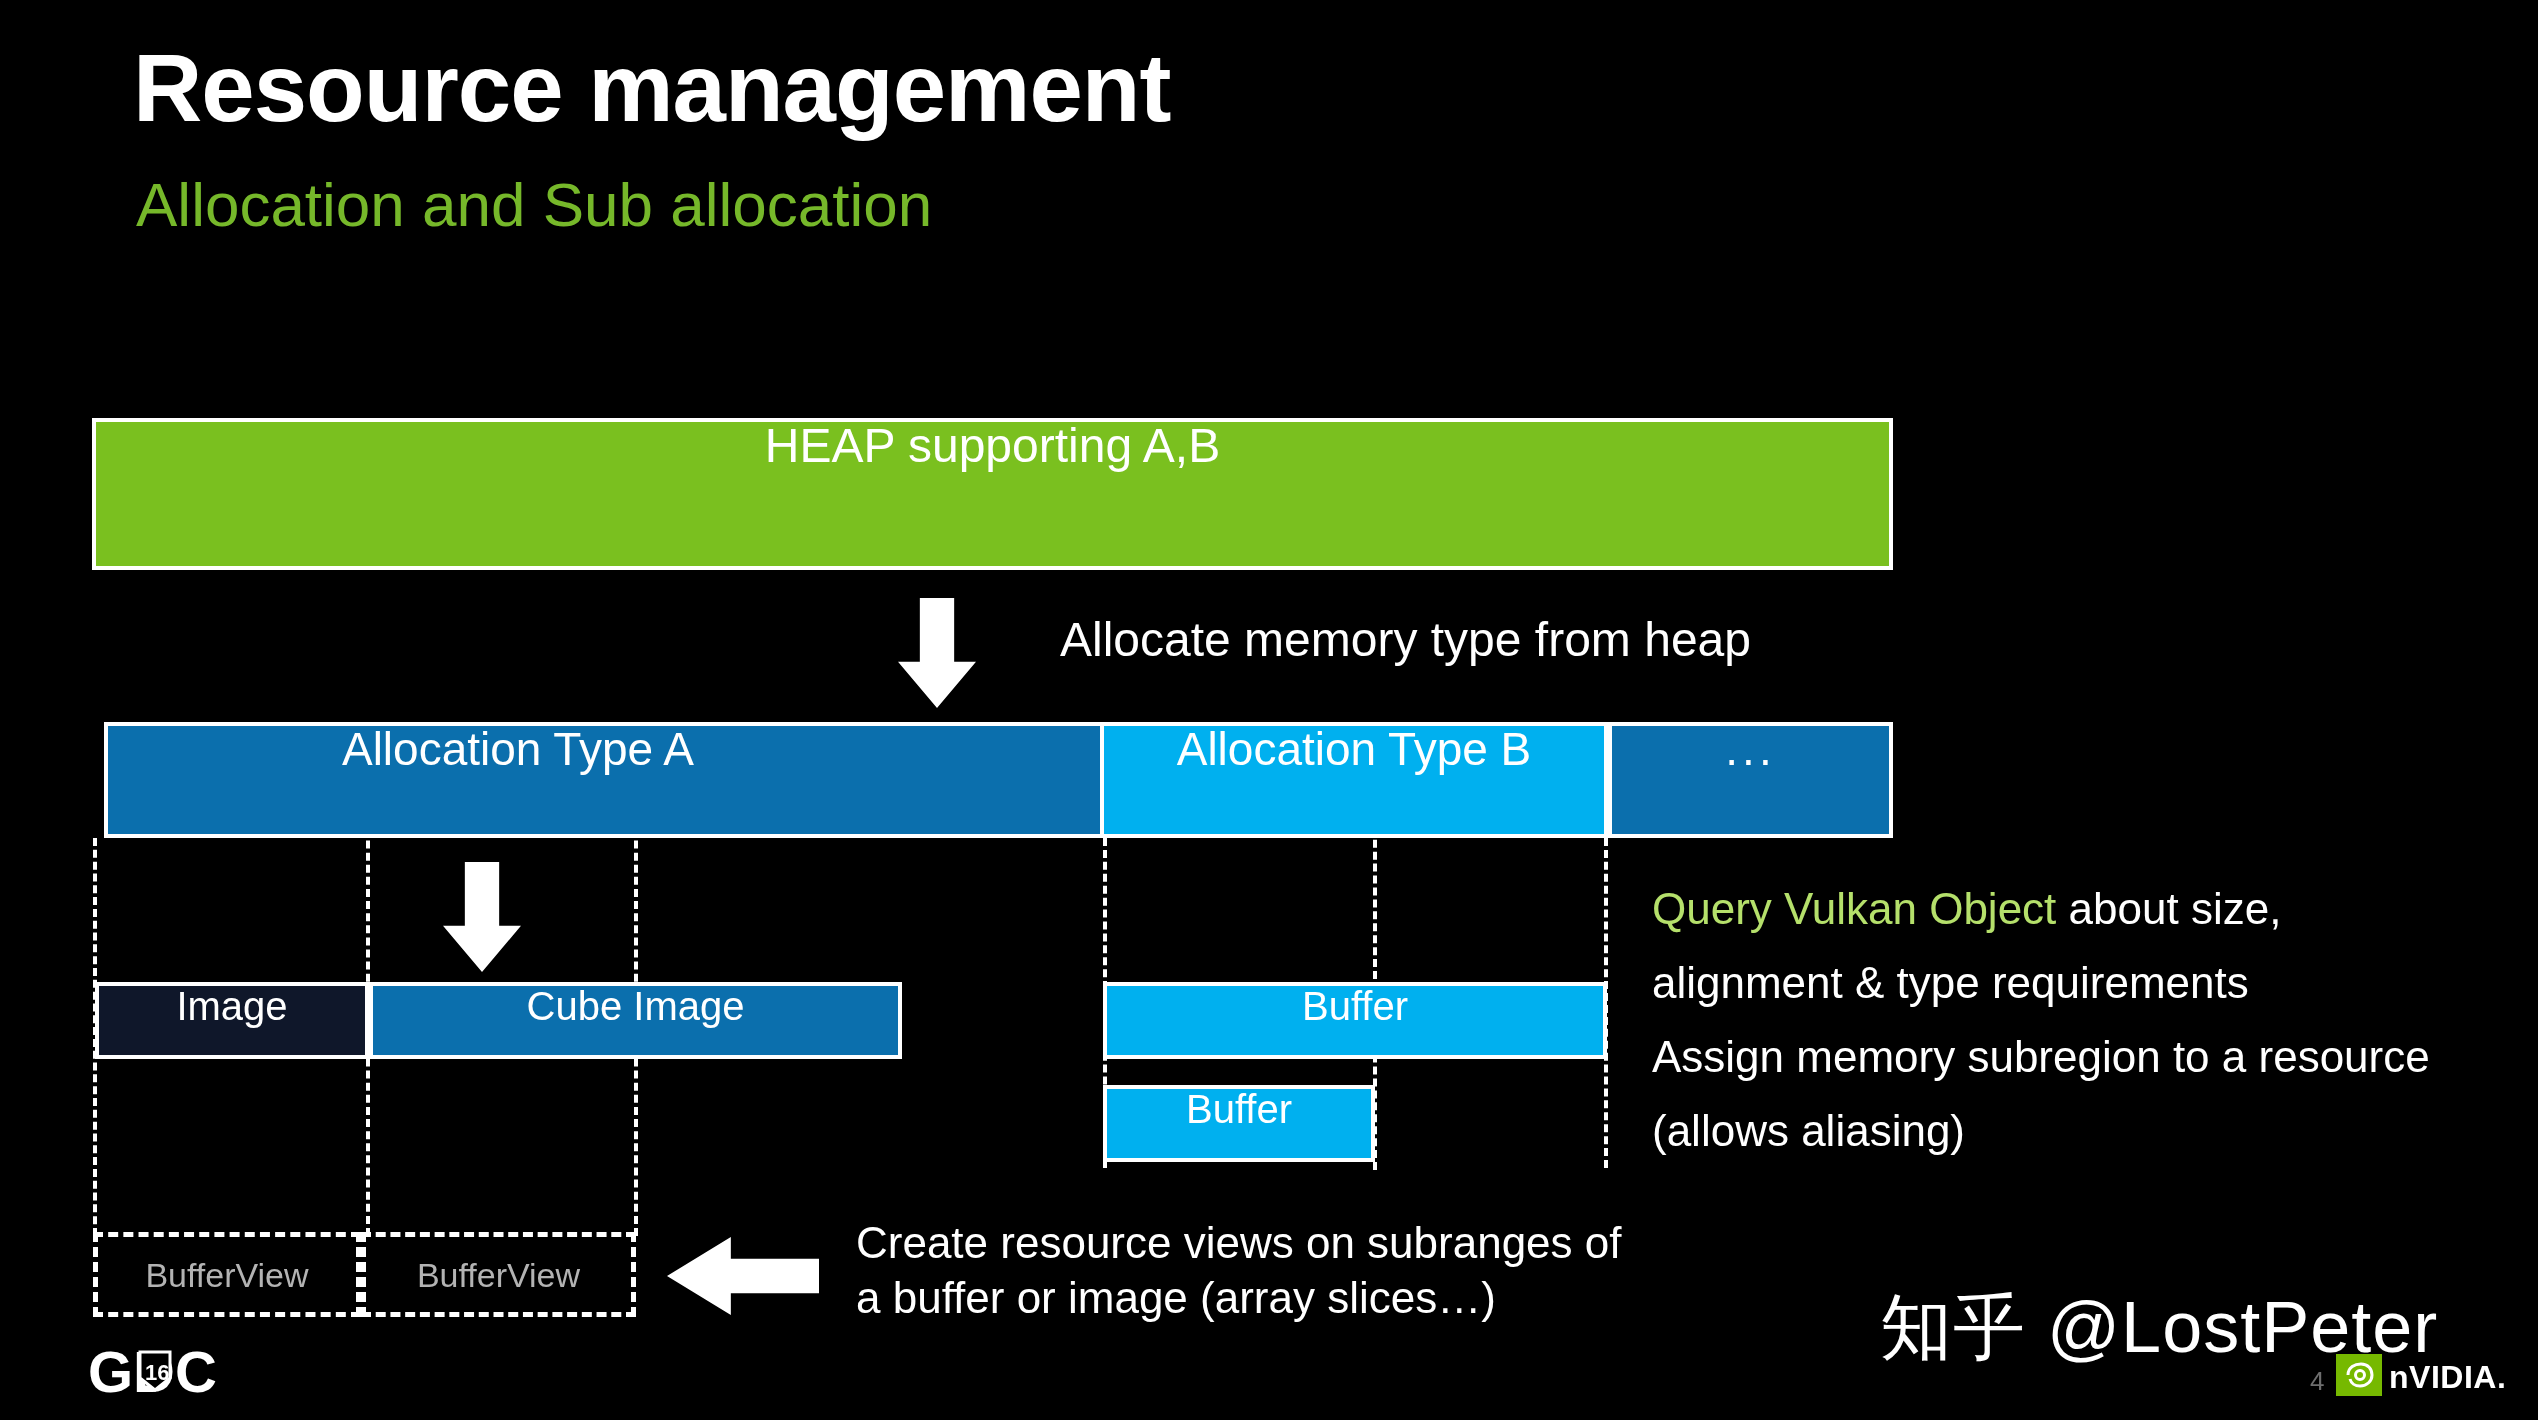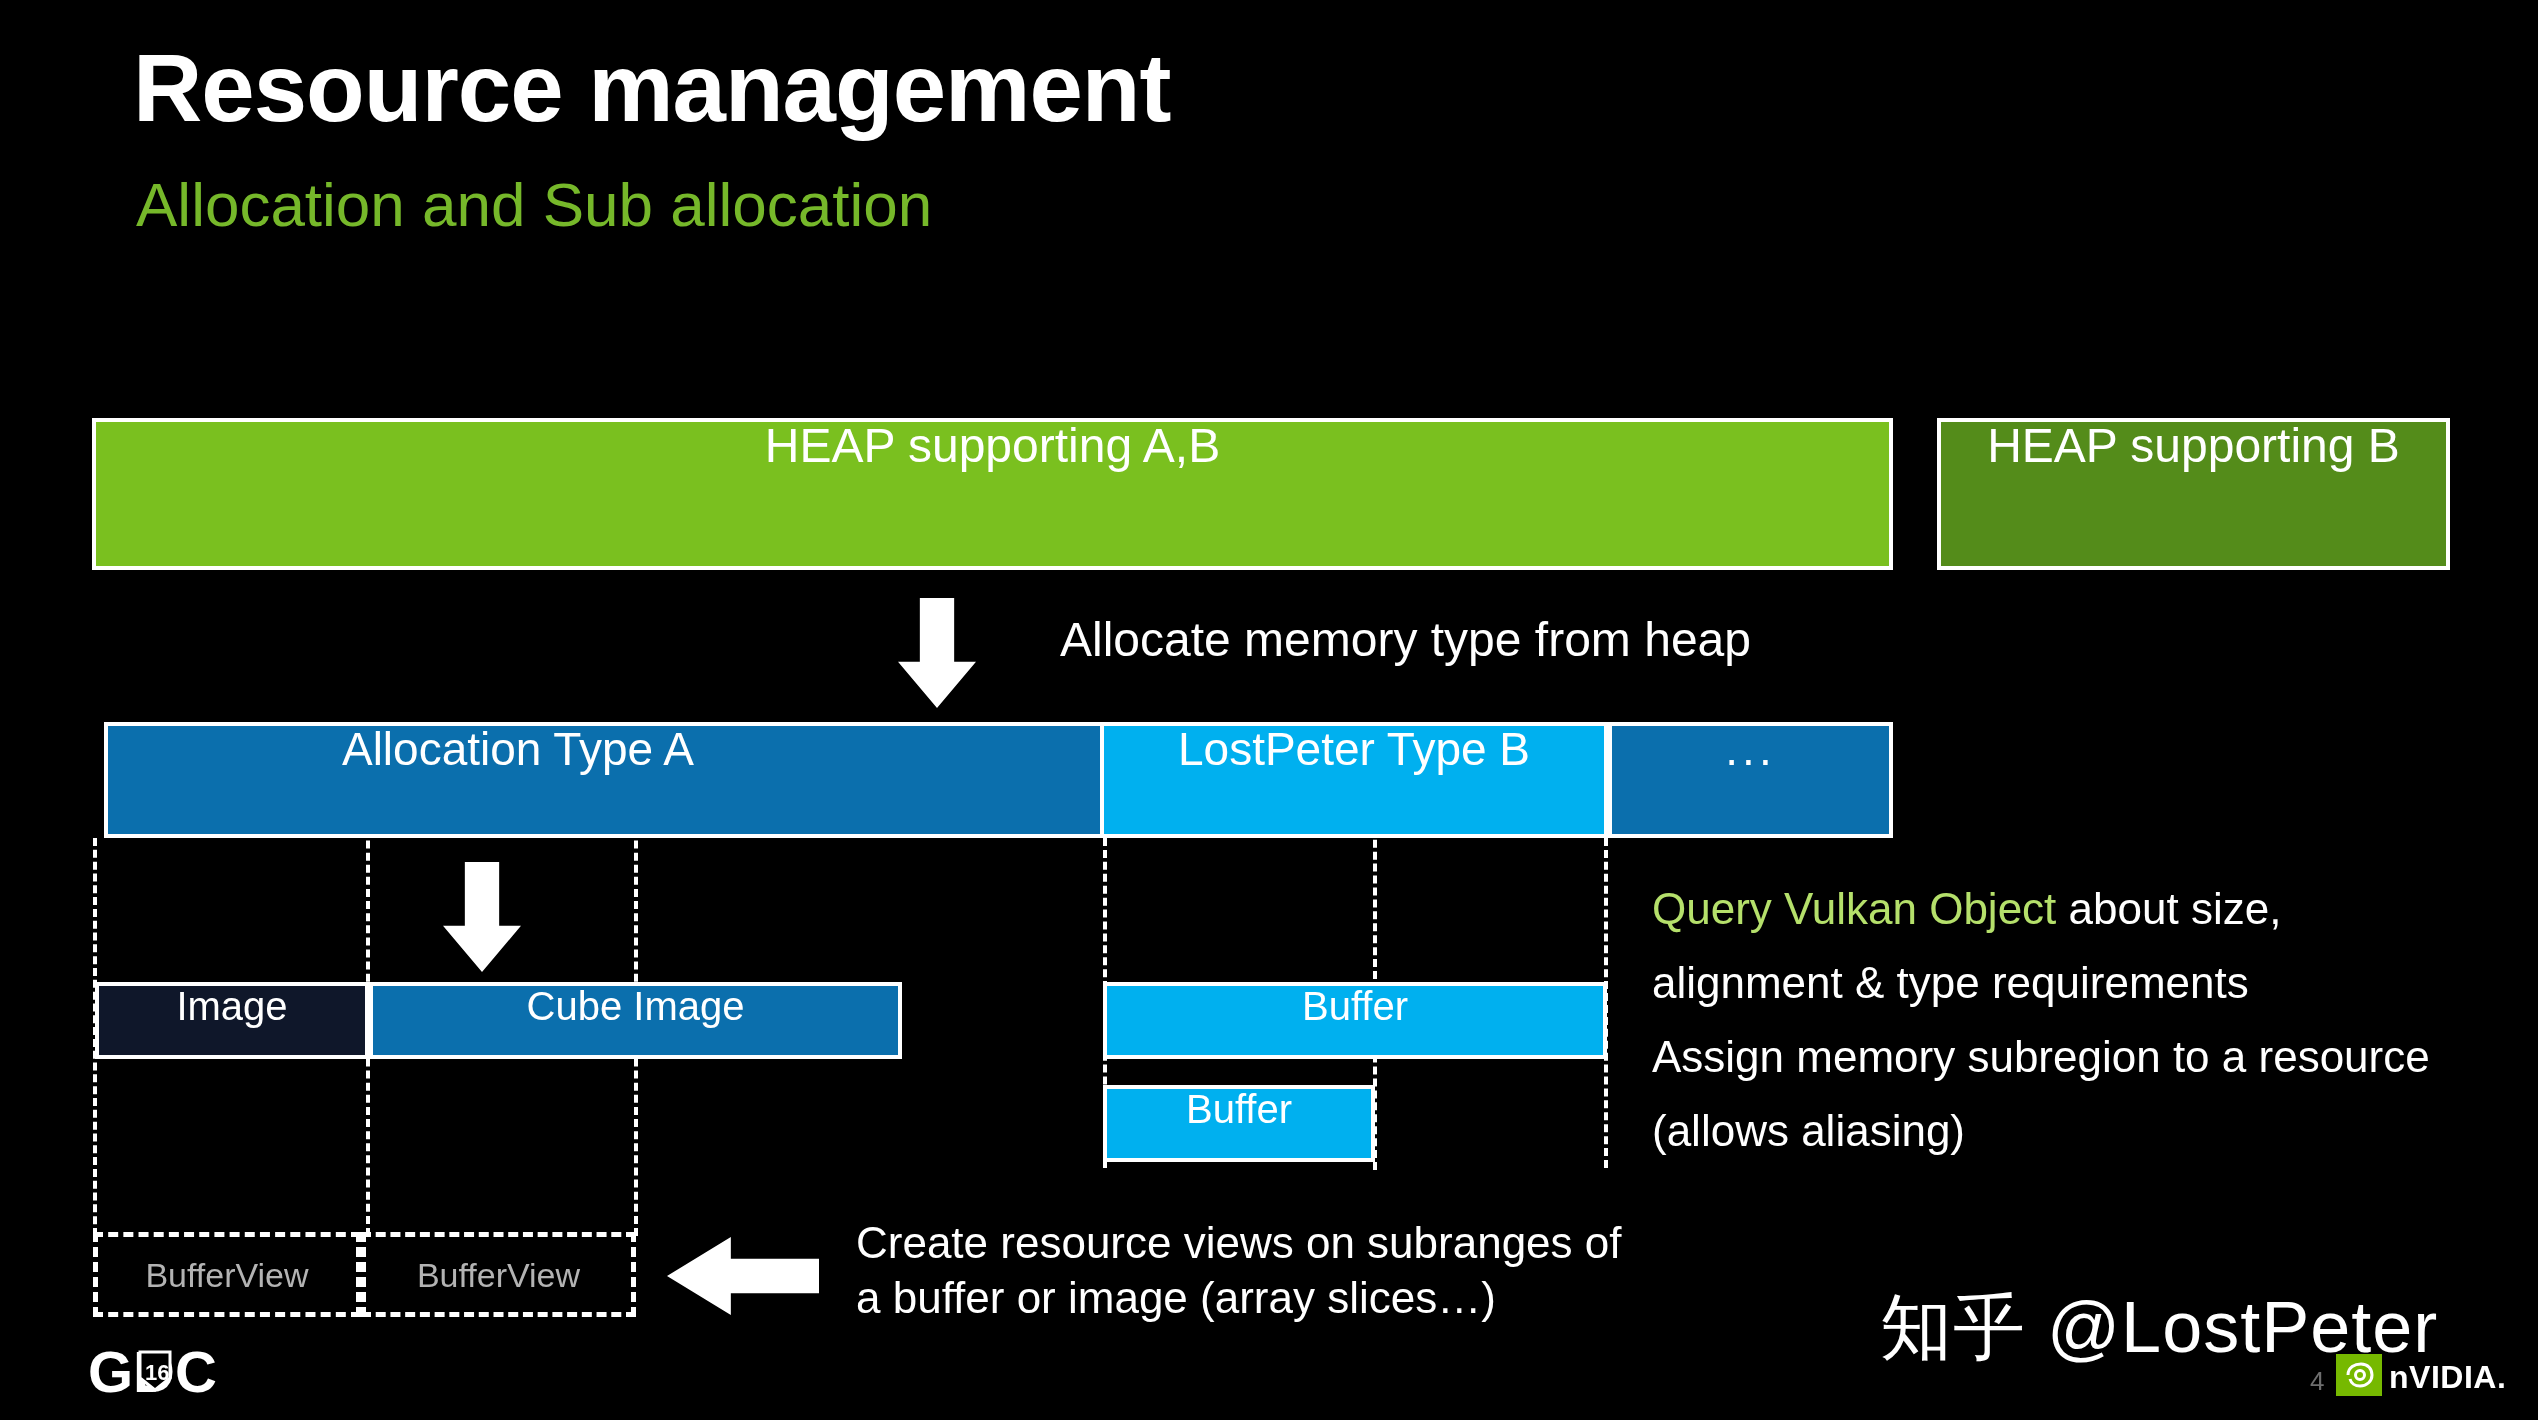--- a/index.html
+++ b/index.html
@@ -286,39 +286,36 @@
 <body>
 
 <div id="slide">
 
   <div id="title">Resource management</div>
   <div id="subtitle">Allocation and Sub allocation</div>
 
   <div class="box" id="heap-a-b">
     <span class="box-label">HEAP supporting A,B</span>
   </div>
-  <div class="box" id="heap-b">
-    <span class="box-label">HEAP supporting B</span>
-  </div>
 
   <div id="arrow-heap" class="arrow-down"></div>
   <div id="caption-allocate">Allocate memory type from heap</div>
 
   <div class="guide g1"></div>
   <div class="guide g2"></div>
   <div class="guide g3"></div>
   <div class="guide g4"></div>
   <div class="guide g5"></div>
   <div class="guide g6"></div>
 
   <div class="box" id="alloc-a">
     <span class="box-label">Allocation Type A</span>
   </div>
   <div class="box" id="alloc-b">
-    <span class="box-label">LostPeter Type B</span>
+    <span class="box-label">Allocation Type B</span>
   </div>
   <div class="box" id="alloc-rest">
     <span class="box-label">...</span>
   </div>
 
   <div id="arrow-alloc" class="arrow-down"></div>
 
   <div class="box" id="res-image">
     <span class="box-label">Image</span>
   </div>

